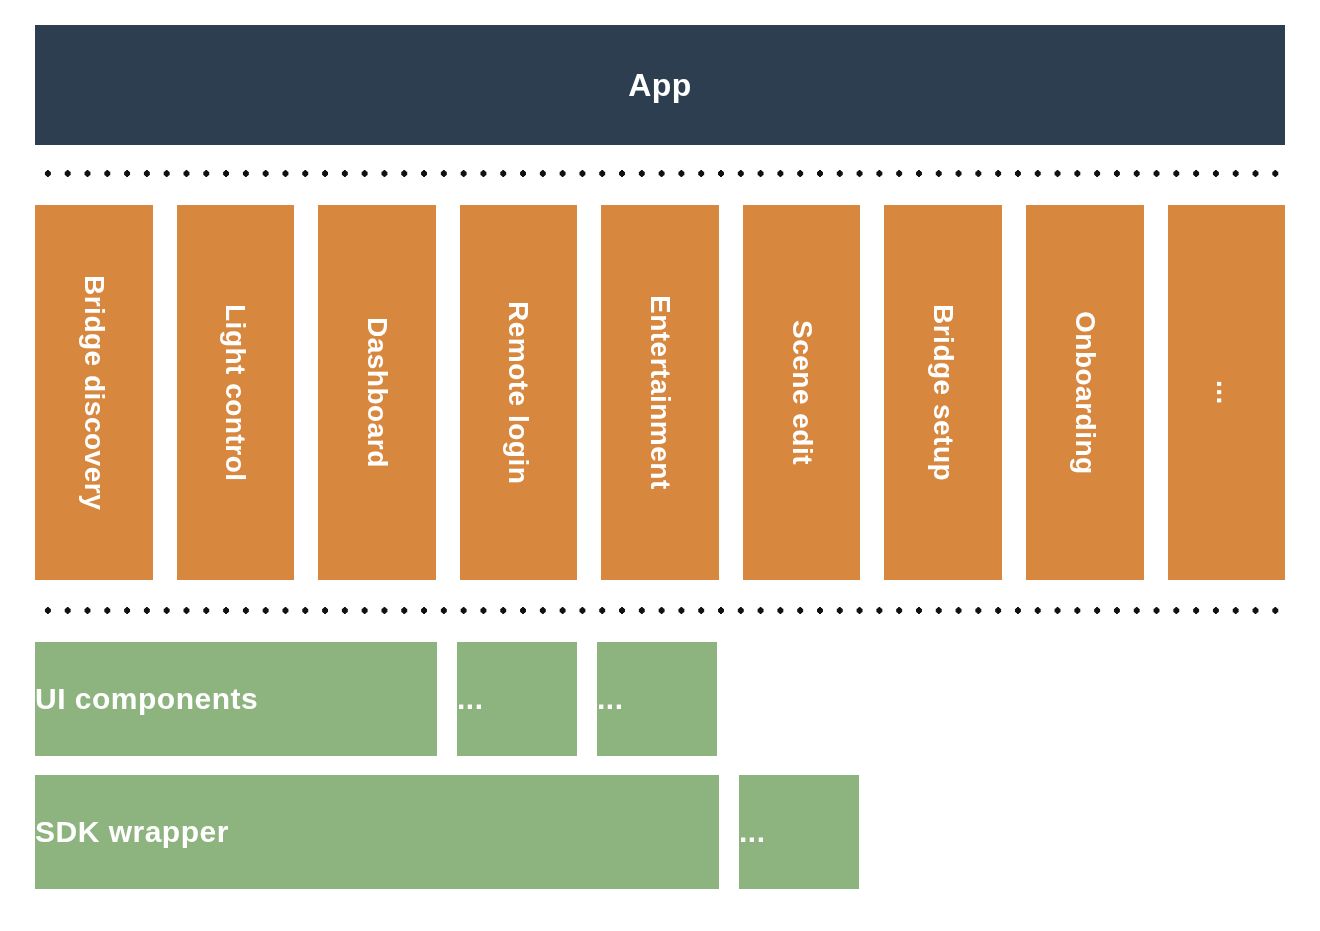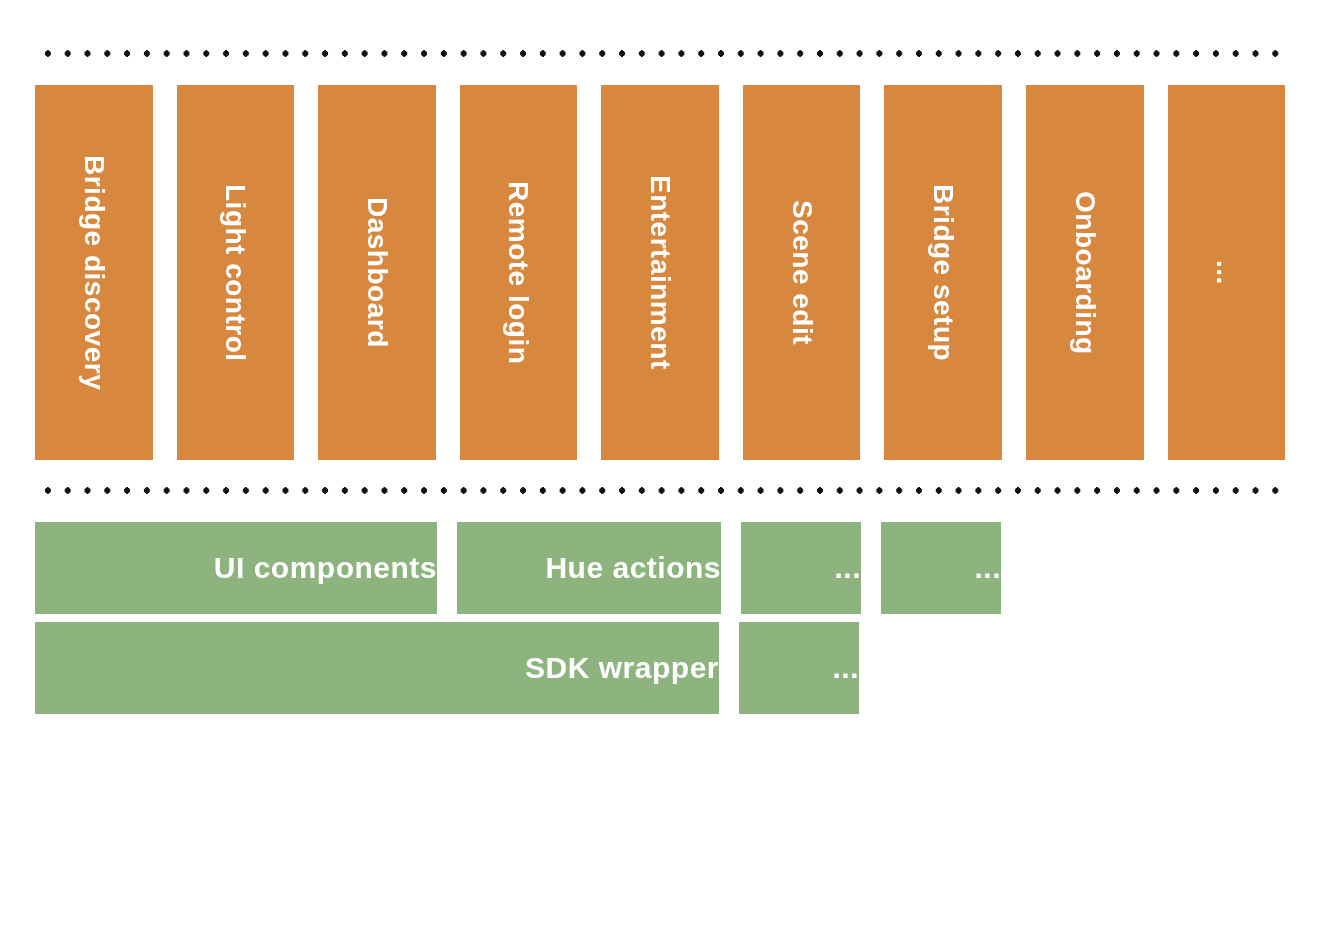--- a/index.html
+++ b/index.html
@@ -73,45 +73,48 @@
     font-weight: bold;
     letter-spacing: 0.5px;
     white-space: nowrap;
   }
   
   .packages-row {
     display: flex;
     gap: 20px;
     margin-top: 28px;
   }
-  .packages-row.second { margin-top: 8px; border-radius: 17px; }
+  .packages-row.second { margin-top: 19px; border-radius: 17px; }
   .package {
-    height: 92px;
+    height: 114px;
     background: var(--package);
     display: flex;
     align-items: center;
-    justify-content: flex-end;
+    justify-content: flex-start;
   }
   .package-label {
     color: var(--label-text);
     font-size: 30px;
     font-weight: bold;
     letter-spacing: 0.5px;
   }
   .w-402 { width: 402px; }
   .w-264 { width: 264px; }
   .w-120 { width: 120px; }
   .w-684 { width: 684px; }
   .w-406 { width: 406px; }
 </style>
 </head>
 <body>
 
 <div class="canvas">
 
+  <div class="app-bar">
+    <span class="app-label">App</span>
+  </div>
 
   <div class="dots-row top"></div>
 
   <div class="modules">
     <div class="module">
       <span class="module-label">Bridge discovery</span>
     </div>
     <div class="module">
       <span class="module-label">Light control</span>
     </div>
@@ -137,23 +140,20 @@
       <span class="module-label">...</span>
     </div>
   </div>
 
   <div class="dots-row bottom"></div>
 
   <div class="packages-row first">
     <div class="package w-402">
       <span class="package-label">UI components</span>
     </div>
-    <div class="package w-264">
-      <span class="package-label">Hue actions</span>
-    </div>
     <div class="package w-120">
       <span class="package-label">...</span>
     </div>
     <div class="package w-120">
       <span class="package-label">...</span>
     </div>
   </div>
 
   <div class="packages-row second">
     <div class="package w-684">

